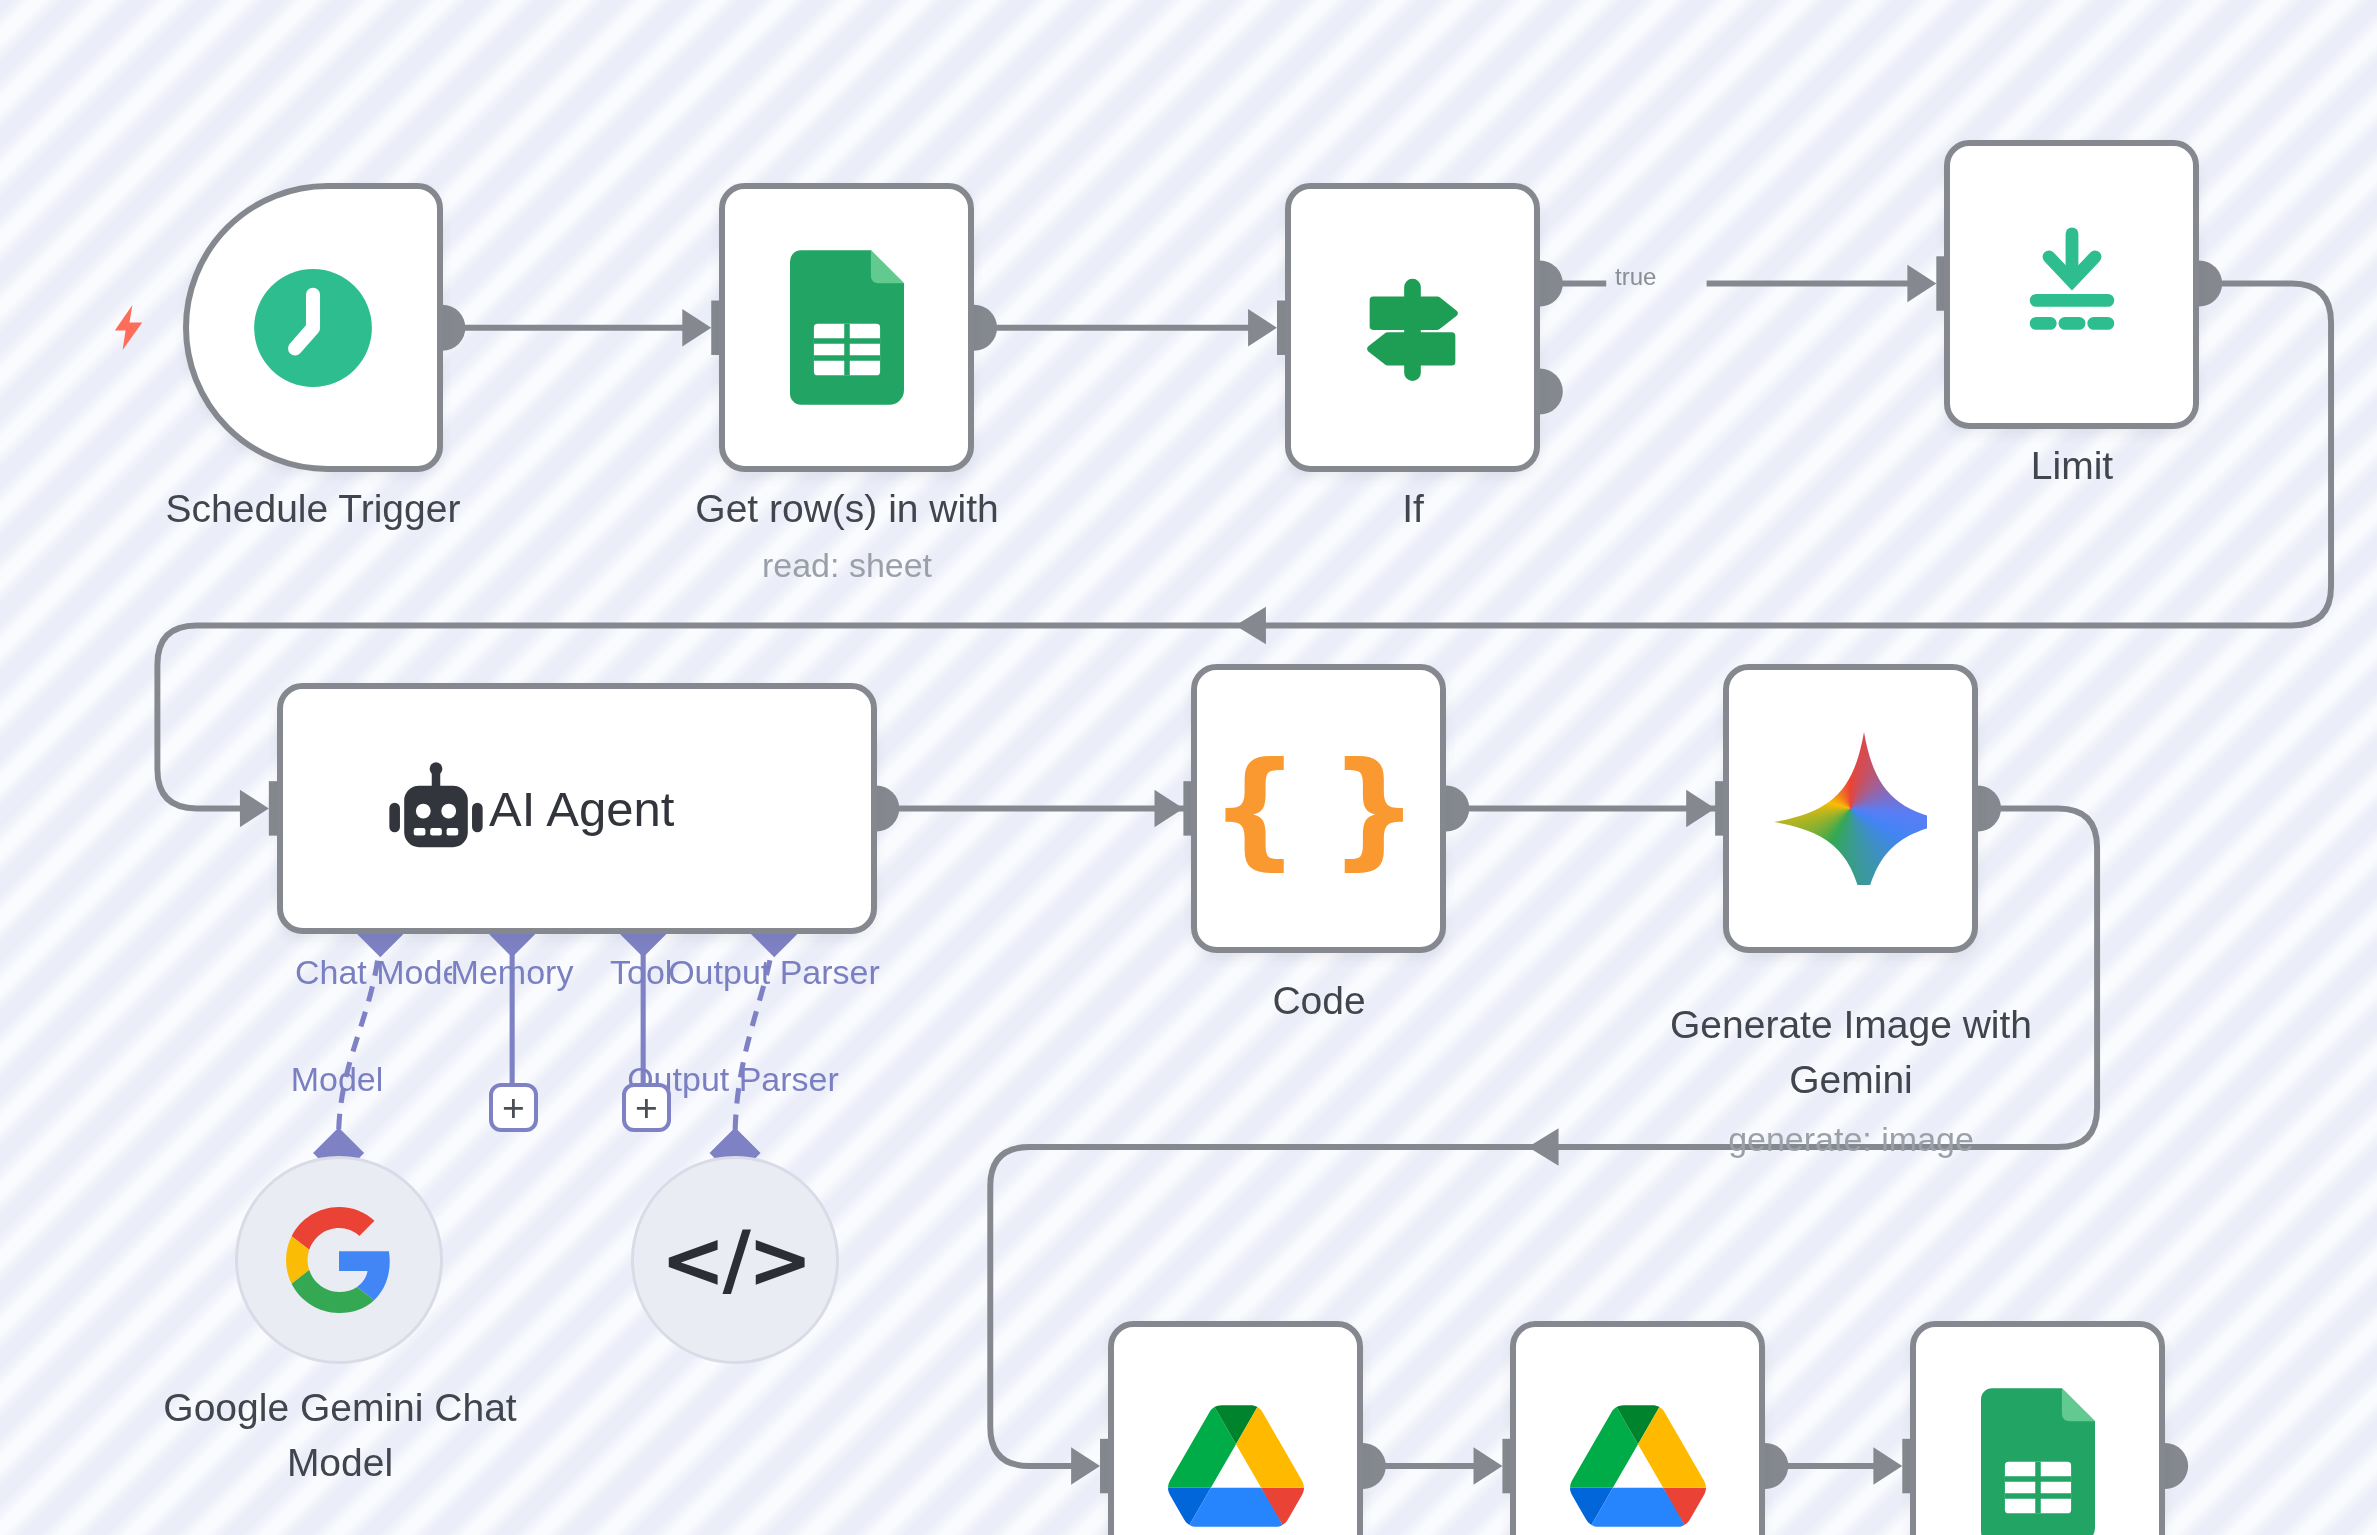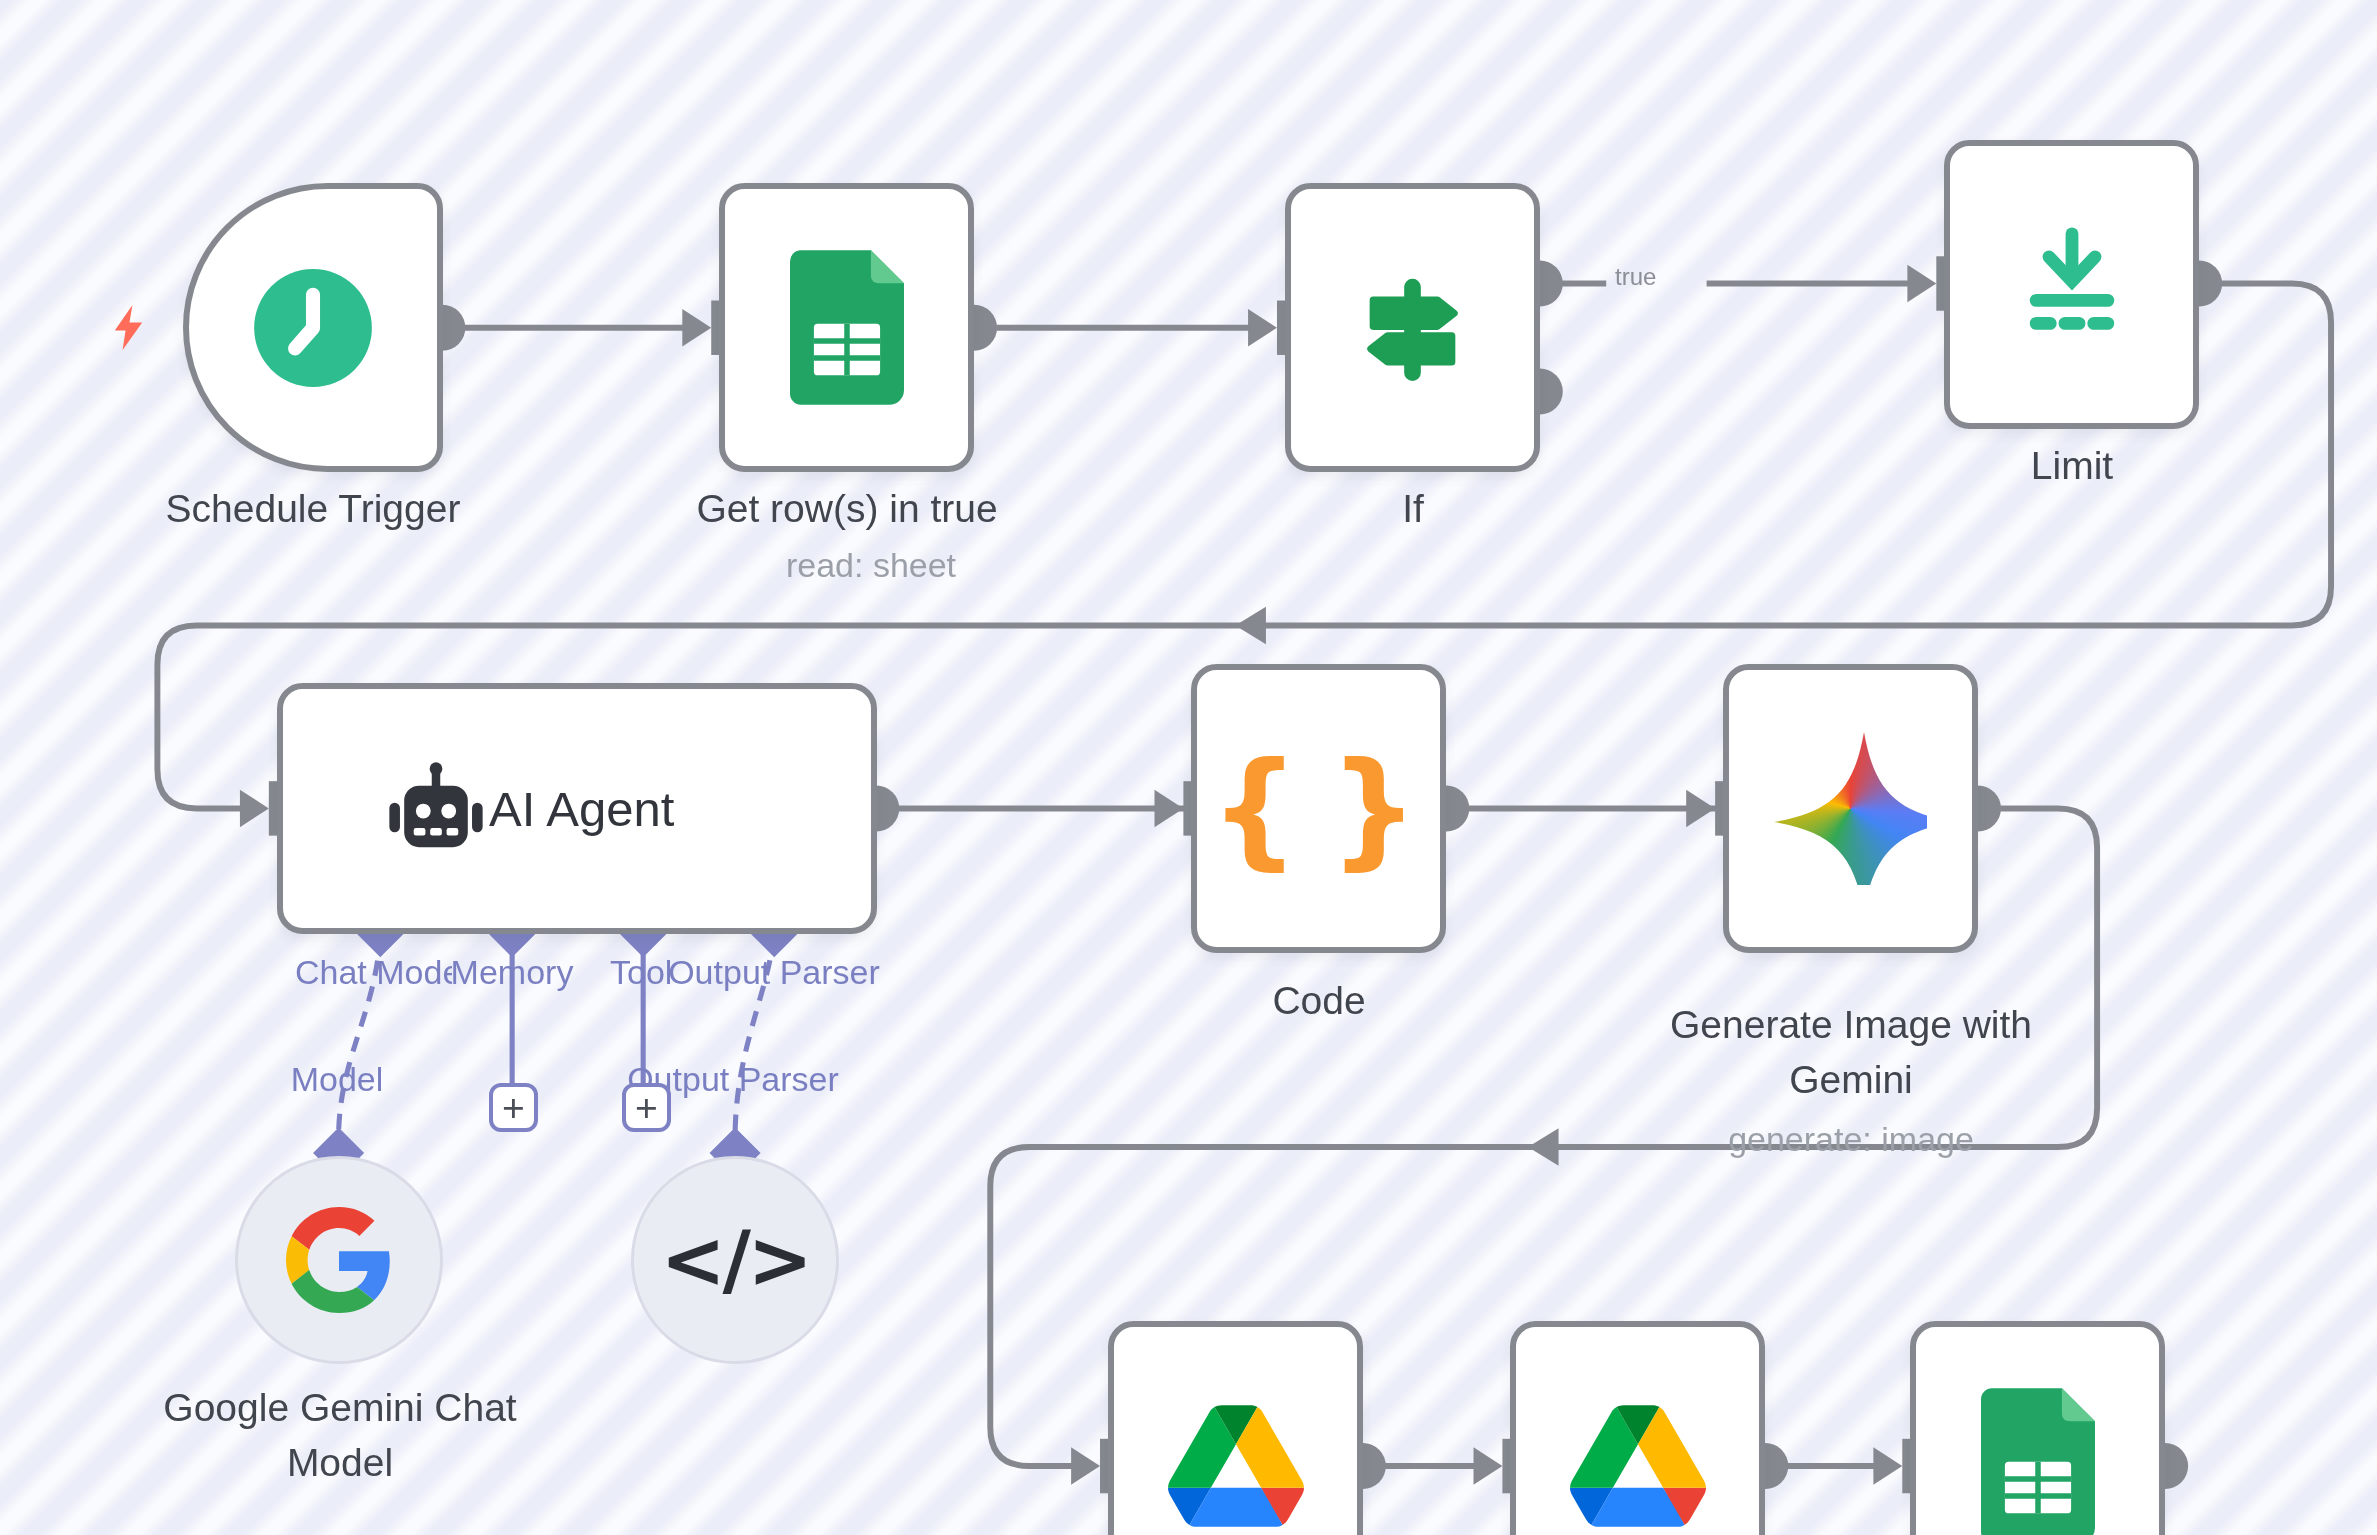--- a/index.html
+++ b/index.html
@@ -137,22 +137,22 @@
       <path d="M6 0 h38 l18 18 v58 a8 8 0 0 1 -8 8 H6 a6 6 0 0 1 -6 -6 V6 a6 6 0 0 1 6 -6 z" fill="#21a464"></path>
       <path d="M44 0 l18 18 h-14 a4 4 0 0 1 -4 -4 z" fill="#62ca8e"></path>
       <rect x="13" y="40" width="36" height="28" rx="2" fill="#fff"></rect>
       <g stroke="#21a464" stroke-width="3">
         <line x1="13" y1="49.3" x2="49" y2="49.3"></line>
           <line x1="13" y1="58.6" x2="49" y2="58.6"></line>
         <line x1="31" y1="40" x2="31" y2="68"></line>
       </g>
     </svg>
   </div>
-  <div class="lbl" style="left:847px;top:487px;">Get row(s) in true</div>
-  <div class="sub" style="left:871px;top:546px;">read: sheet</div>
+  <div class="lbl" style="left:847px;top:487px;">Get row(s) in with</div>
+  <div class="sub" style="left:847px;top:546px;">read: sheet</div>
 
   <div class="node" style="left:1285px;top:183px;width:255px;height:289px;">
     <svg width="119" height="119" viewBox="0 0 100 100">
       <g fill="#1d9e54" stroke="#1d9e54" stroke-width="6" stroke-linejoin="round">
         <rect x="46" y="12" width="8" height="80" rx="4"></rect>
         <polygon points="17,27 71,27 85,38 71,49 17,49"></polygon>
         <polygon points="83,57 29,57 15,68 29,79 83,79"></polygon>
       </g>
     </svg>
   </div>

